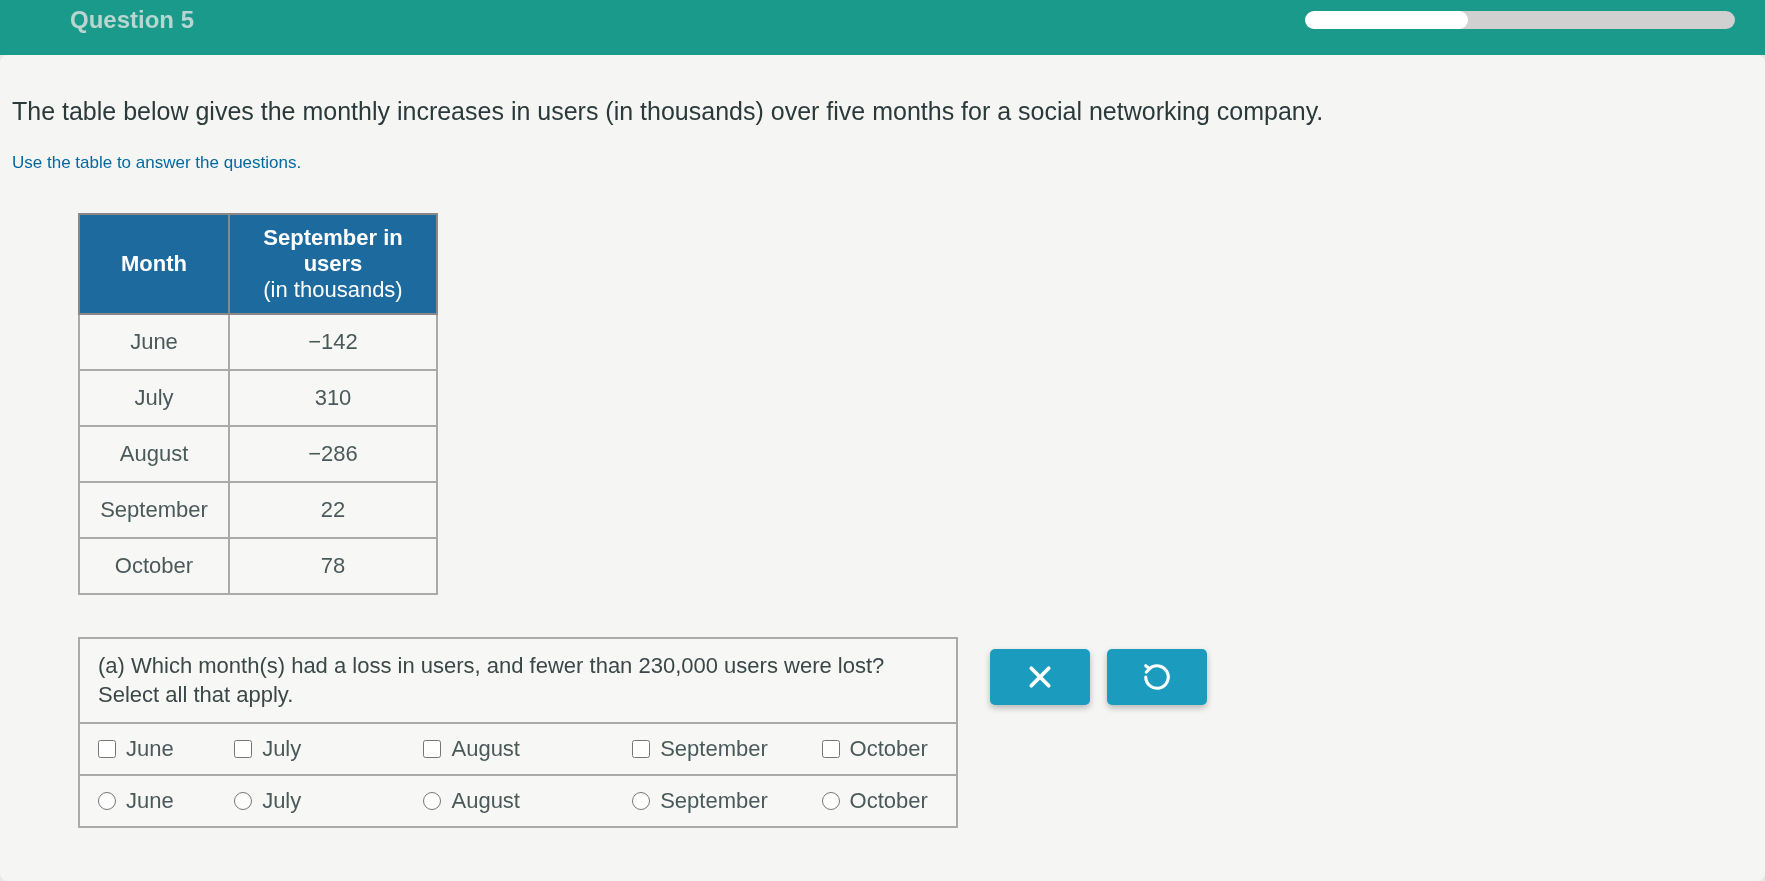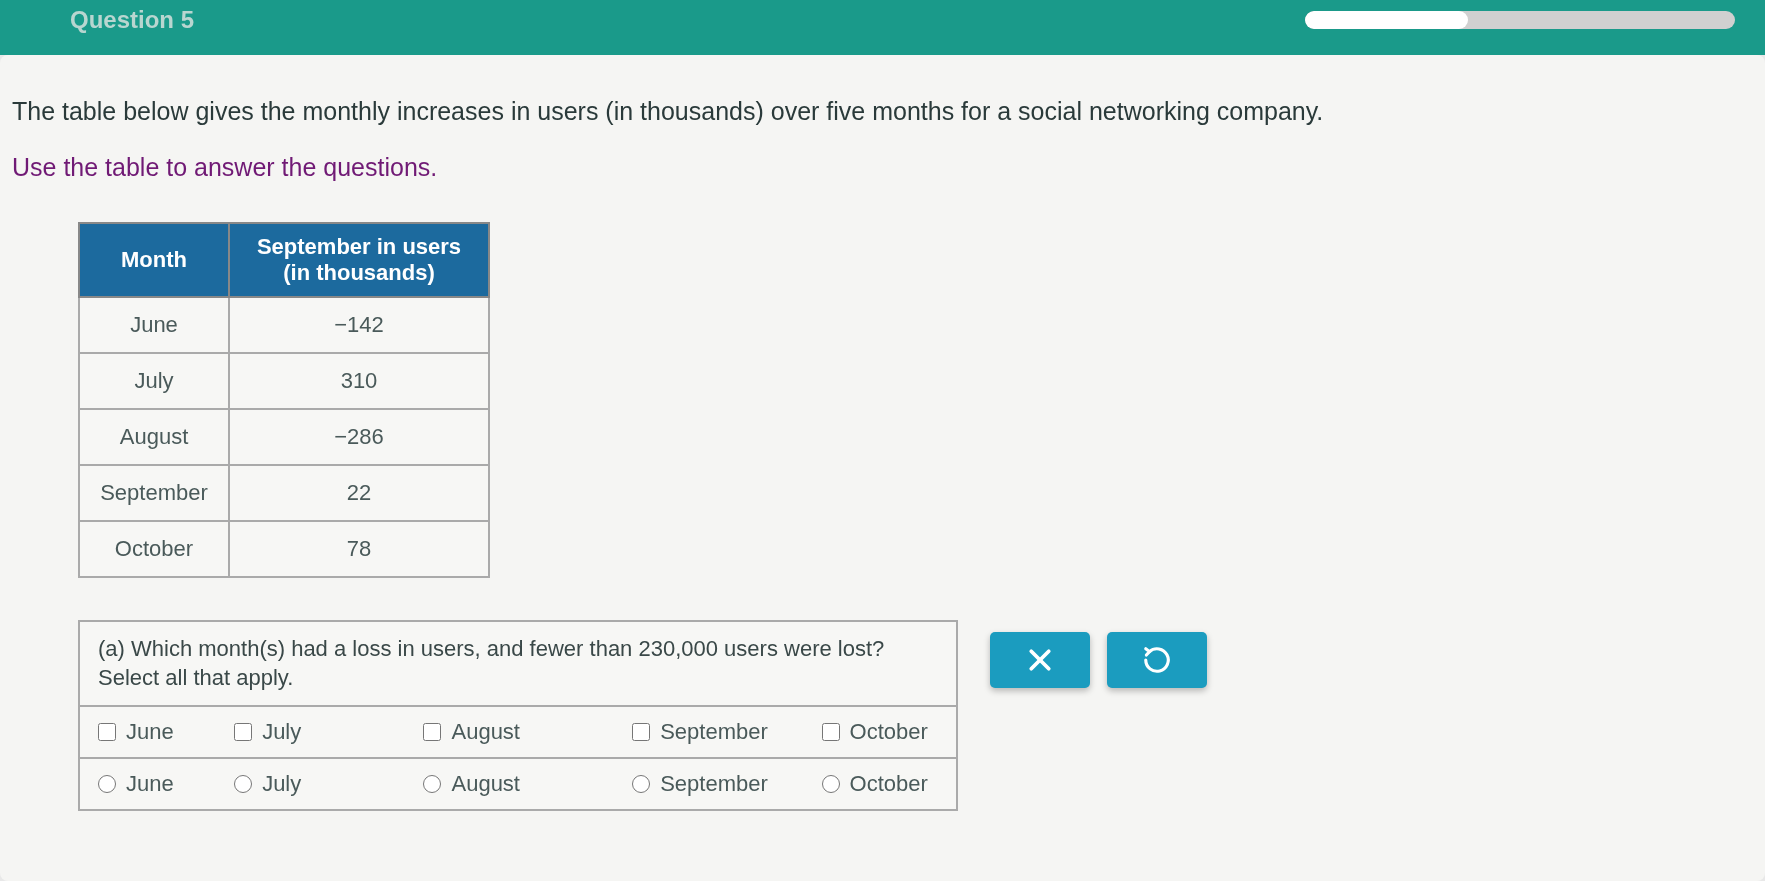--- a/index.html
+++ b/index.html
@@ -44,53 +44,53 @@
       min-height: 826px;
       border-radius: 8px;
     }
     .intro {
       font-size: 25px;
       color: #2a3a3a;
       margin-bottom: 22px;
       line-height: 1.5;
     }
     .subintro {
-      font-size: 25px;
-      color: #701a75;
+      font-size: 17px;
+      color: #0369a1;
       margin-bottom: 40px;
     }
     .data-table {
       border-collapse: collapse;
       margin-left: 66px;
       margin-bottom: 42px;
       margin-top: 34px;
     }
     .data-table th {
       background: #1c6a9e;
       color: #ffffff;
       font-size: 22px;
       font-weight: 700;
       padding: 10px 18px;
       border: 2px solid #888;
       text-align: center;
     }
     .data-table th .sub {
       display: block;
-      font-weight: 700;
+      font-weight: 400;
     }
     .data-table td {
       font-size: 22px;
       color: #4a5a5a;
       padding: 14px 20px;
       border: 2px solid #aaa;
       text-align: center;
       background: #f7f7f5;
     }
     .data-table td.month-cell { width: 150px; }
-    .data-table td.value-cell { width: 260px; }
+    .data-table td.value-cell { width: 208px; }
     .question-box {
       margin-left: 66px;
       border: 2px solid #aaa;
       background: #f7f7f5;
       width: 880px;
       display: inline-block;
       vertical-align: top;
     }
     .q-section {
       border-bottom: 2px solid #aaa;

